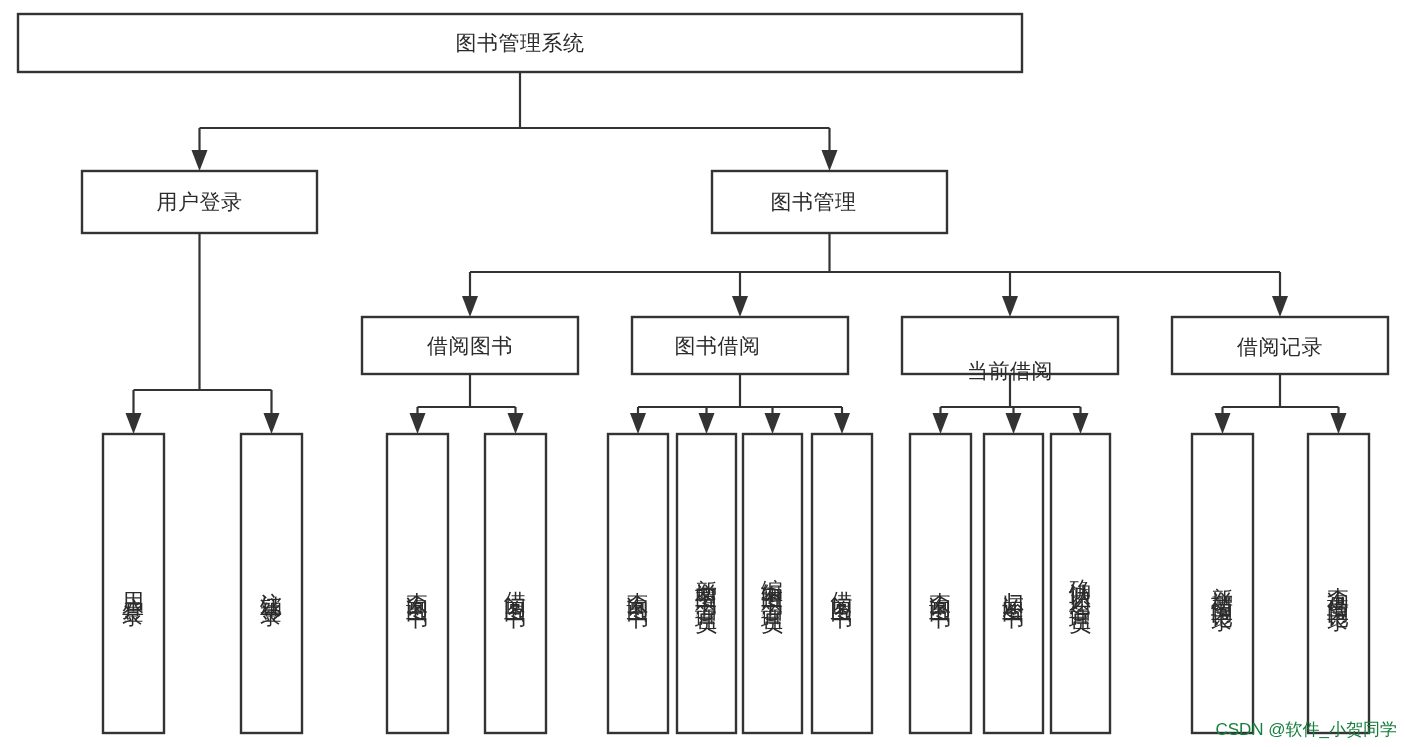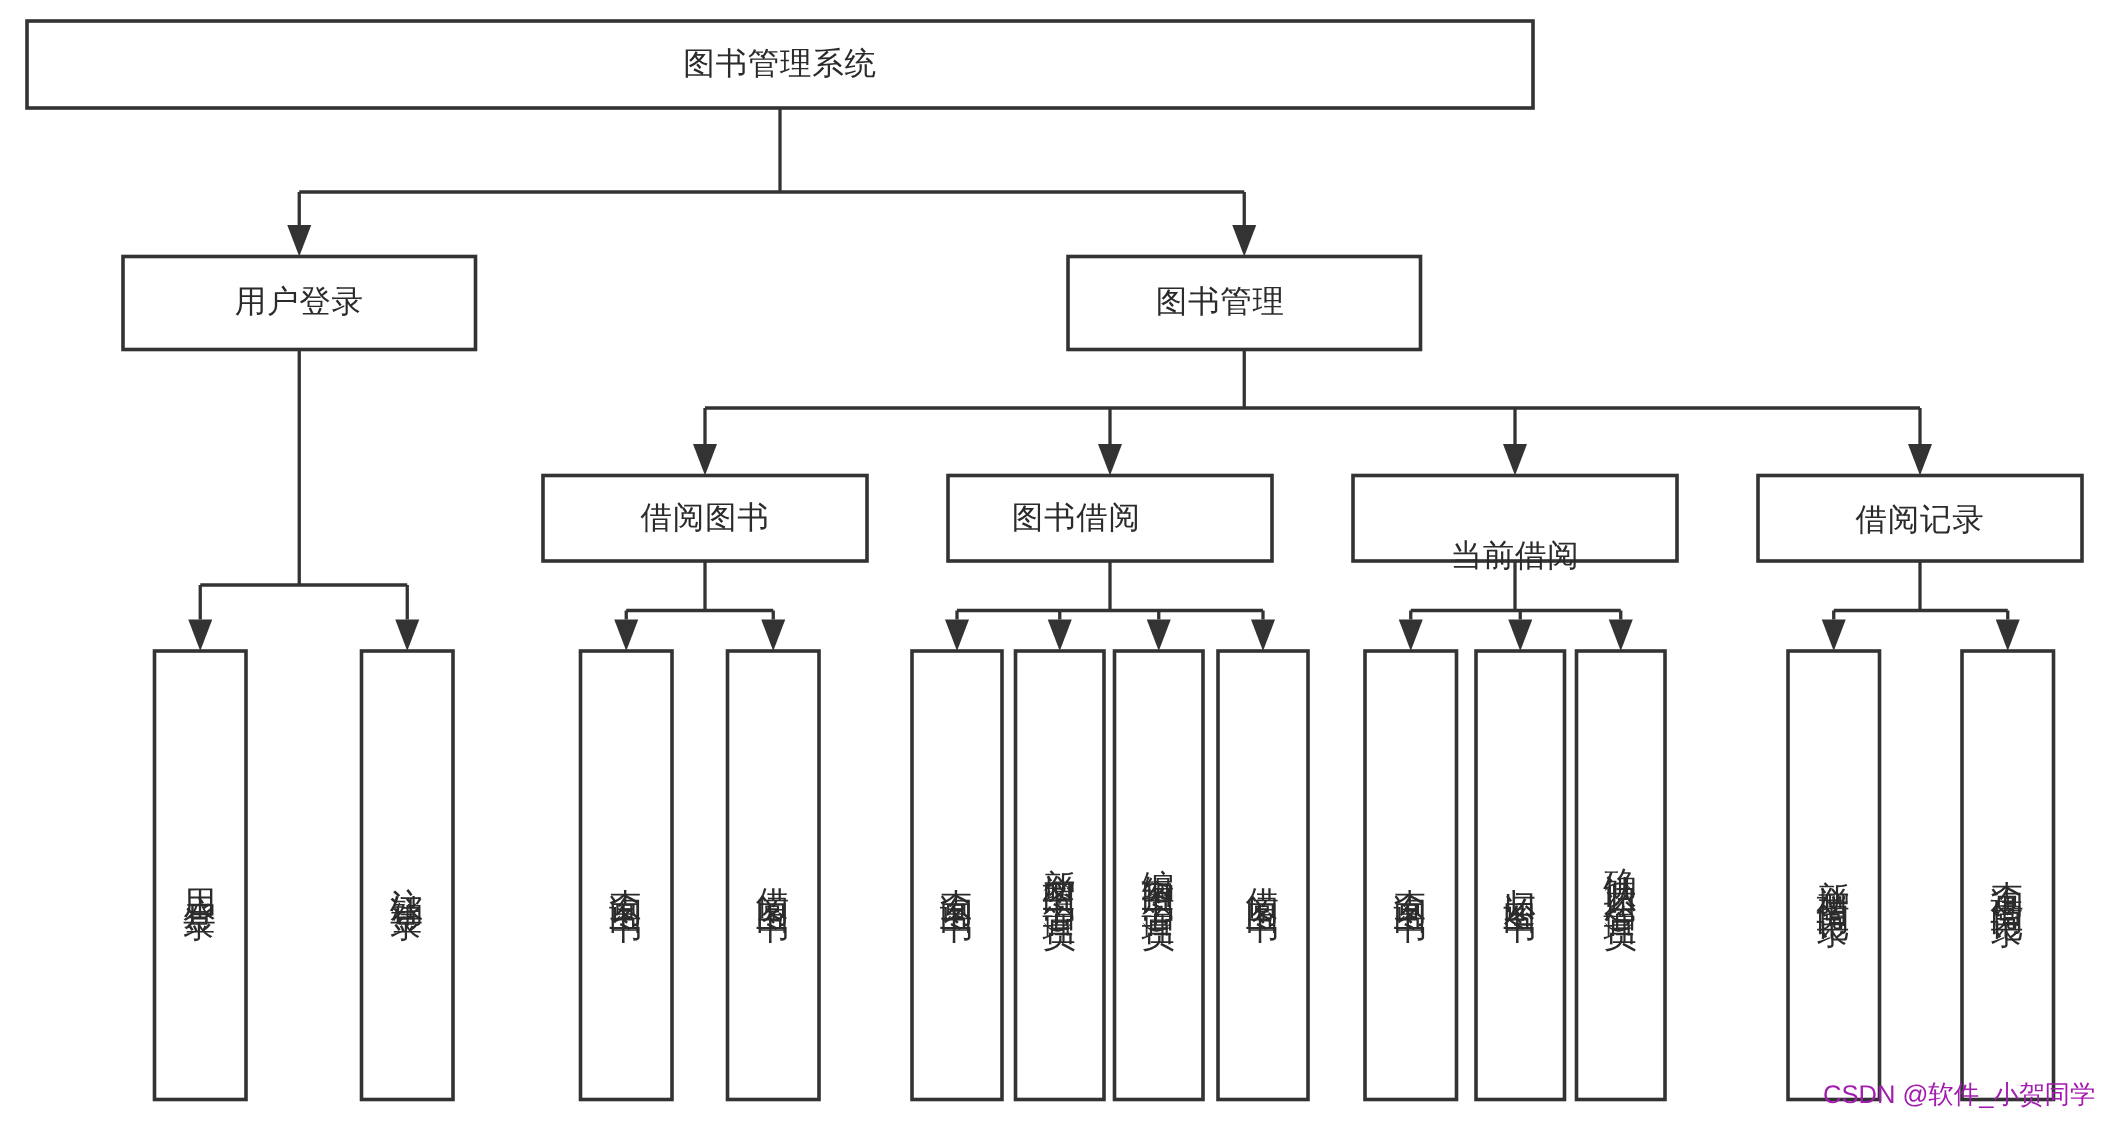--- a/index.html
+++ b/index.html
@@ -59,21 +59,21 @@
     font-size: 22px;
     letter-spacing: 5px;
     line-height: 1.05;
     white-space: nowrap;
   }
   .watermark {
     position: absolute;
     right: 8px;
     bottom: 6px;
     font-size: 17px;
-    color: #a21caf;
+    color: #15803d;
     font-family: "Liberation Sans", "DejaVu Sans", sans-serif;
     white-space: nowrap;
   }
 </style>
 </head>
 <body>
 
 <div id="stage">
 
   <svg id="diagram-svg" viewBox="0 0 1405 747">

